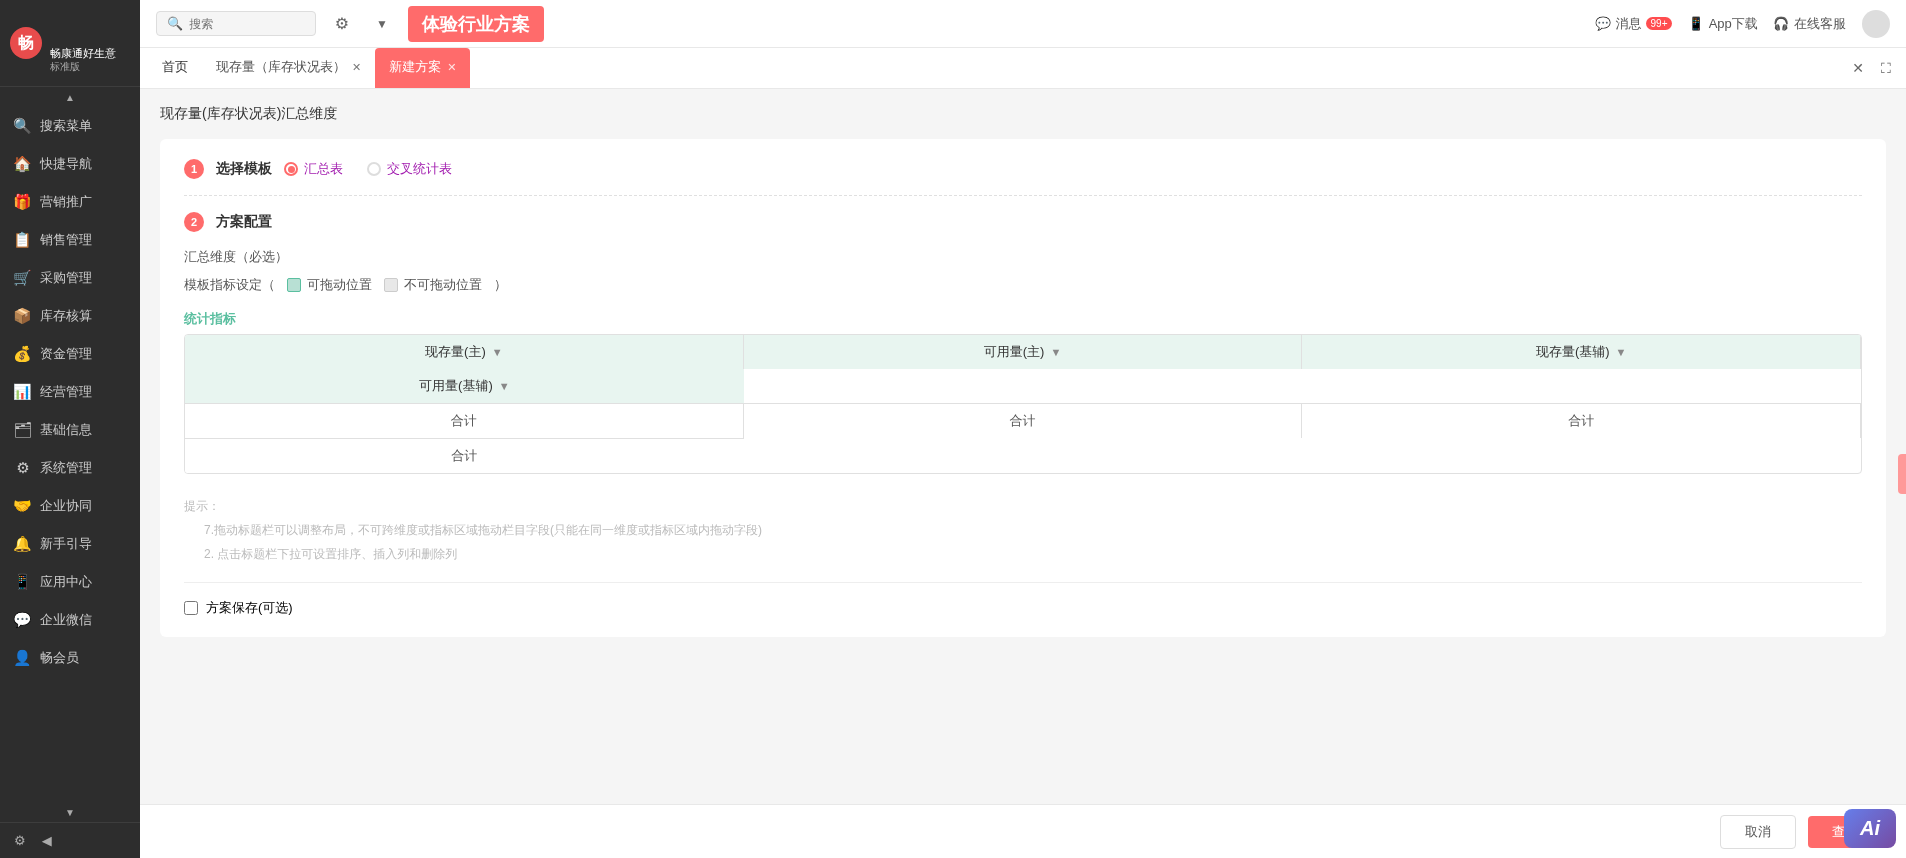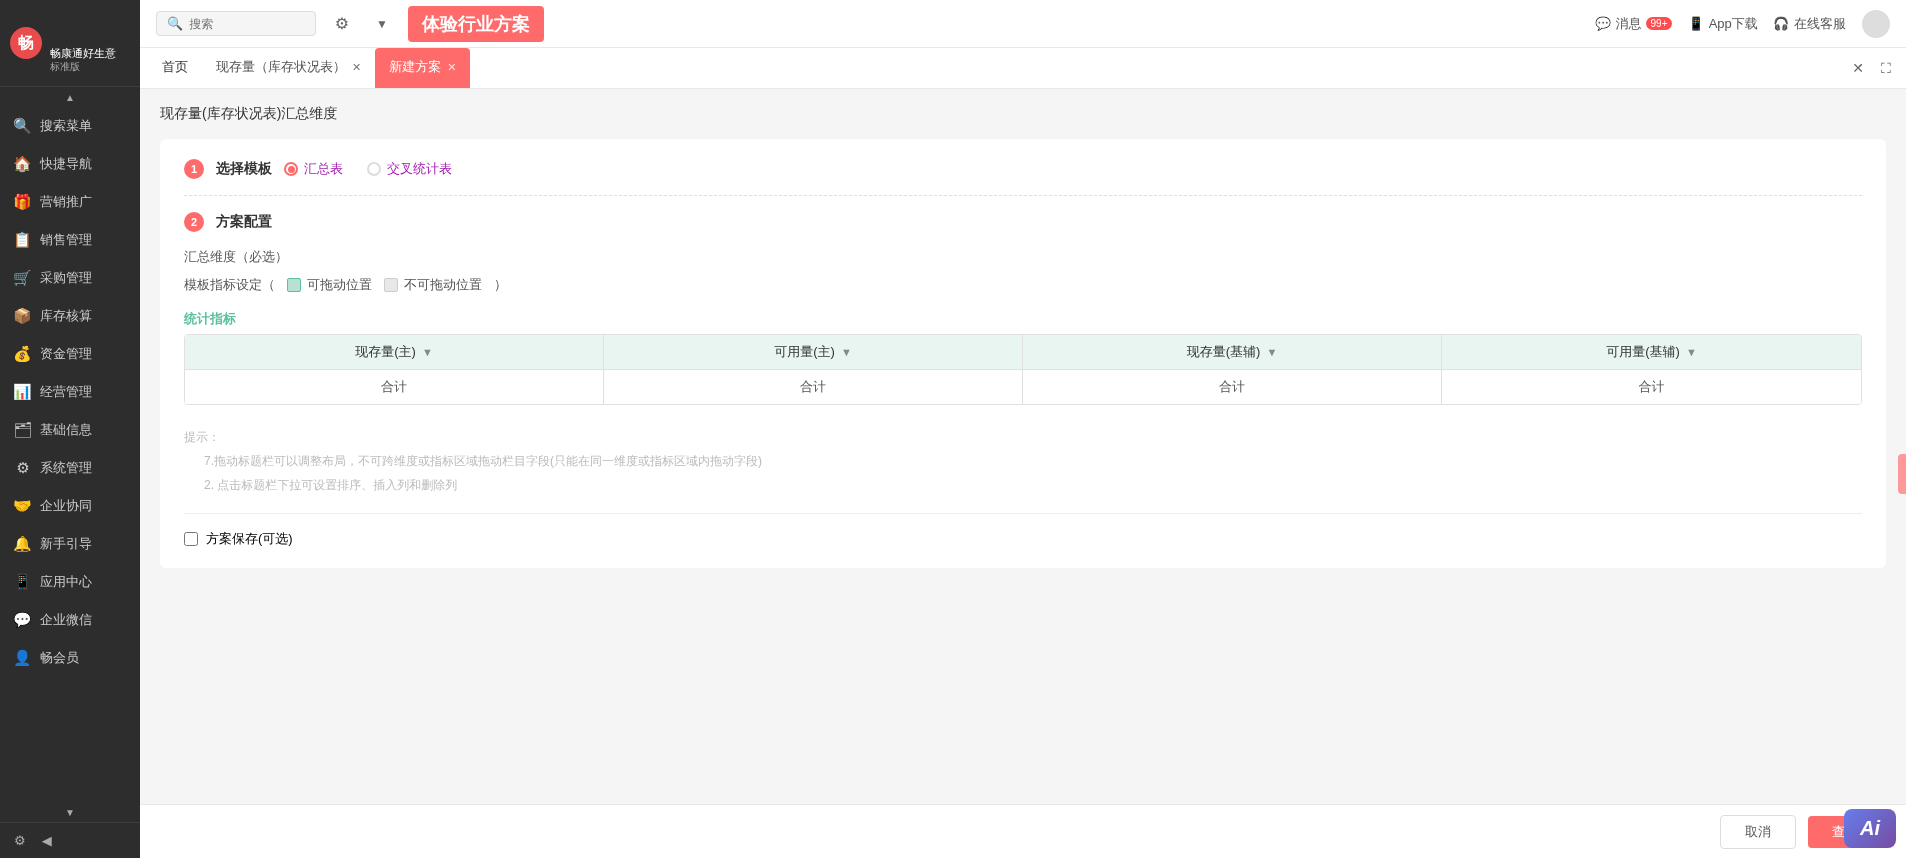--- a/index.html
+++ b/index.html
@@ -331,21 +331,21 @@
       font-weight: bold;
       margin-bottom: 6px;
     }
     .stats-table {
       border: 1px solid #e0e0e0;
       border-radius: 4px;
       overflow: hidden;
     }
     .stats-header-row, .stats-data-row {
       display: grid;
-      grid-template-columns: repeat(4, 1fr);
+      grid-template-columns: repeat(3, 1fr);
     }
     .stats-header-cell {
       background: #e8f5f0;
       border-right: 1px solid #e0e0e0;
       padding: 8px 12px;
       display: flex;
       align-items: center;
       justify-content: center;
       gap: 6px;
       font-size: 13px;

